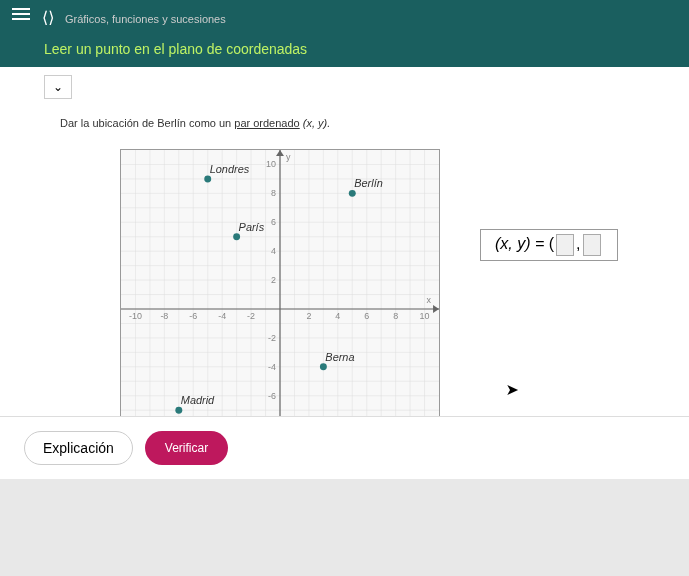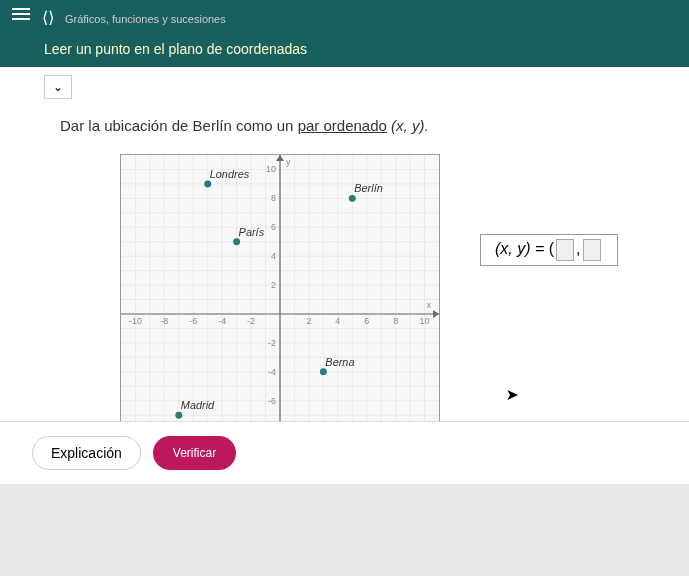--- a/index.html
+++ b/index.html
@@ -2,33 +2,33 @@
 <html><head>
 <meta charset="utf-8">
 <style>
 *{box-sizing:border-box;margin:0;padding:0}
 body{font-family:Arial,sans-serif;background:#e8e8e8;width:689px;height:576px;overflow:hidden}
 .header{background:#1a5f5f;color:#fff;padding:8px 12px;display:flex;align-items:flex-start;gap:12px}
 .menu-icon{display:flex;flex-direction:column;gap:3px;cursor:pointer}
 .menu-icon span{width:18px;height:2px;background:#fff}
 .breadcrumb{font-size:11px;color:#ccc}
 .breadcrumb-icon{margin-right:6px}
-.title-bar{background:#1a5f5f;color:#fef9c3;padding:6px 12px 10px 44px;font-size:14px}
+.title-bar{background:#1a5f5f;color:#bef264;padding:6px 12px 10px 44px;font-size:14px}
 .content{background:#fff;margin:0;padding:0;position:relative}
 .chevron{position:absolute;top:8px;left:44px;background:#fff;border:1px solid #ccc;padding:4px 8px;font-size:12px;cursor:pointer}
-.question{padding:50px 20px 10px 60px;font-size:15px;color:#333}
+.question{padding:50px 20px 10px 60px;font-size:11px;color:#333}
 .underline{text-decoration:underline}
 .math{font-style:italic}
 .chart-wrap{display:flex;align-items:flex-start;gap:40px;padding:10px 0 10px 120px}
 .chart-area{width:320px;height:320px;border:1px solid #999;position:relative;background:#f8f8f8}
 .grid-svg{width:100%;height:100%}
 .answer-box{border:1px solid #999;padding:4px 14px;background:#fff;margin-top:80px;font-size:16px}
 .answer-box .math{font-style:italic}
 .input-slot{display:inline-block;width:18px;height:22px;border:1px solid #aaa;background:#f0f0f0;vertical-align:middle;margin:0 2px}
-.footer{position:absolute;bottom:0;left:0;right:0;padding:14px 32px;display:flex;gap:12px;background:#fff;border-top:1px solid #ddd}
+.footer{position:absolute;bottom:0;left:0;right:0;padding:14px 24px;display:flex;gap:12px;background:#fff;border-top:1px solid #ddd}
 .btn-outline{border:1px solid #ccc;background:#fff;padding:8px 18px;border-radius:18px;font-size:14px;cursor:pointer}
 .btn-primary{border:none;background:#be185d;color:#fff;padding:8px 20px;border-radius:18px;font-size:12px;cursor:pointer}
 .cursor{position:absolute;bottom:80px;right:170px;font-size:16px}
 .city-label{font-size:11px;font-style:italic;fill:#333}
 .city-dot{fill:#2a7a7a}
 .axis-label{font-size:9px;fill:#888}
 </style>
 </head>
 <body>
 

